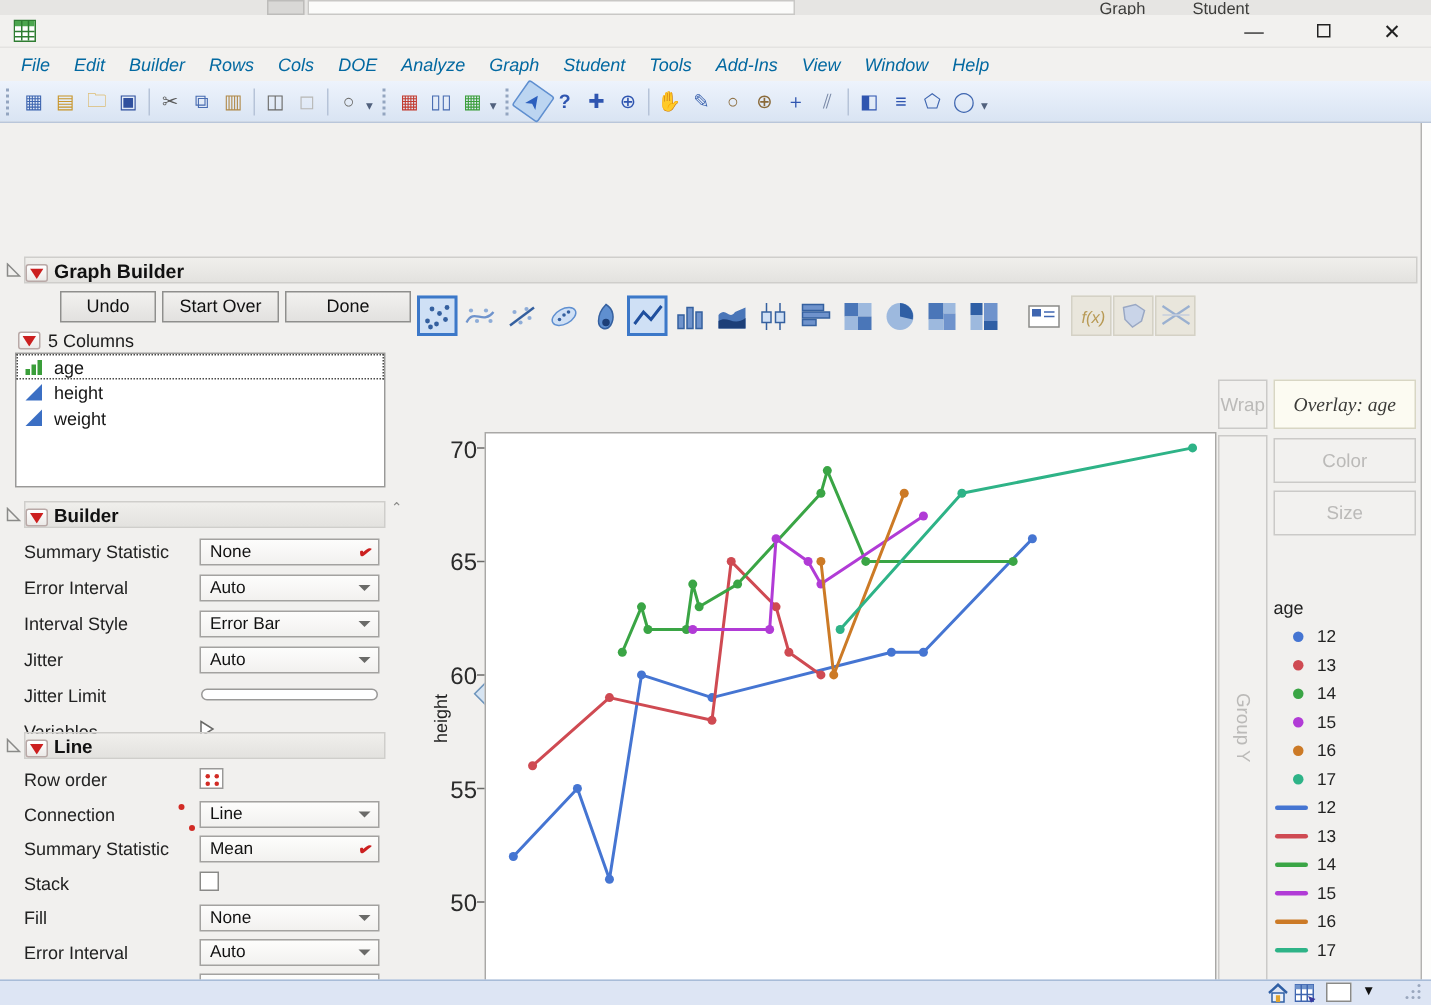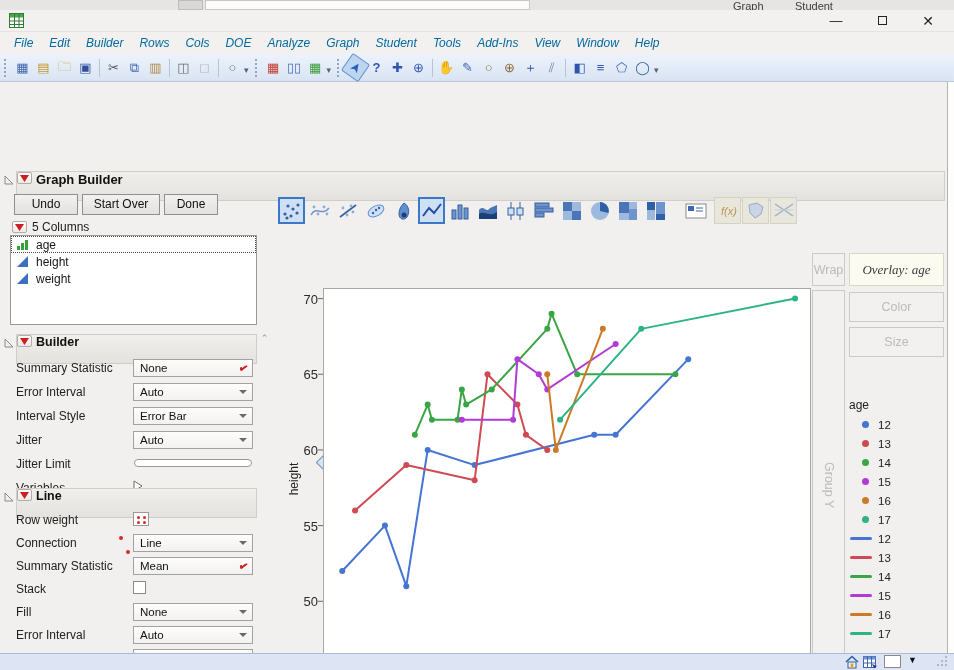--- a/index.html
+++ b/index.html
@@ -28,27 +28,27 @@
   
   #toolbar { left:0; top:54px; width:954px; height:28px; background:linear-gradient(#edf3fc,#d9e4f3); border-bottom:1px solid #b9c6da; display:flex; align-items:center; }
   .tb-grip { width:5px; height:18px; border-left:2px dotted #93a5c0; margin:0 3px 0 4px; }
   .tb-sep { width:1px; height:18px; background:#b6c3d8; margin:0 3px; }
   .tb-icon { width:21px; height:21px; display:flex; align-items:center; justify-content:center; font-size:13px; color:#3f66b0; border-radius:2px; }
   .tb-icon.sel { background:#bcd5f1; border:1px solid #5f8fd0; }
   .tb-ovf { font-size:9px; color:#51617d; margin:4px 2px 0 1px; }
 
   
   #report { left:0; top:82px; width:947px; height:573px; background:#f1f0ee; }
-  .sec-header { position:absolute; height:30px; background:linear-gradient(#f0efec,#e3e2df); border:1px solid #cfcecb; display:flex; align-items:flex-start; }
+  .sec-header { position:absolute; height:18px; background:linear-gradient(#f0efec,#e3e2df); border:1px solid #cfcecb; display:flex; align-items:flex-end; }
   .sec-title { font-weight:bold; font-size:13px; margin-left:4px; color:#111; }
   .open-tri { position:absolute; width:10px; height:10px; }
   .red-tri-btn { width:15px; height:12px; background:linear-gradient(#ffffff,#eceae8); border:1px solid #b9a9a7; border-radius:2px; display:inline-flex; align-items:center; justify-content:center; }
   .red-tri-btn svg { display:block; }
 
-  .gb-btn { position:absolute; top:112px; height:21px; background:linear-gradient(#f2f1ef,#e2e1df); border:1px solid #8f8f8d; font-size:12px; text-align:center; line-height:19px; color:#111; }
+  .gb-btn { position:absolute; top:112px; height:21px; background:linear-gradient(#f2f1ef,#e2e1df); border:1px solid #8f8f8d; font-size:12px; text-align:center; line-height:19px; color:#111;margin-left:26px; }
 
   #cols-label { position:absolute; left:12px; top:138px; display:flex; align-items:center; gap:5px; font-size:12px; }
   #cols-list { position:absolute; left:10px; top:153px; width:247px; height:90px; background:#fff; border:1px solid #9a9998; }
   .col-row { height:17px; display:flex; align-items:center; padding-left:4px; border:1px dotted transparent; }
   .col-row.sel { border:1px dotted #4a4a48; }
   .col-row .lbl { margin-left:7px; font-size:12px; color:#161616; }
 
   .prop-label { position:absolute; left:16px; font-size:12px; color:#222; }
   .dropdown { position:absolute; left:133px; width:120px; height:18px; background:linear-gradient(#fdfdfc,#f2f1ef); border:1px solid #a3a2a0; display:flex; align-items:center; }
   .dd-val { flex:1; padding-left:6px; font-size:11.5px; color:#111; white-space:nowrap; overflow:hidden; }
@@ -71,21 +71,21 @@
 
   #chart-title { position:absolute; left:323px; top:149px; width:488px; text-align:center; font-weight:bold; font-size:13.5px; color:#0a0a0a; }
 
   .zone { position:absolute; background:#f2f1ef; border:1px solid #cbcac8; color:#bbbab8; font-size:12.5px; display:flex; align-items:center; justify-content:center; }
   #zone-overlay { background:#fcfbf2; border:1px solid #d8d6c4; color:#3a3a38; font-family:"Liberation Serif",serif; font-style:italic; font-size:13px; }
   #zone-groupy span, #zone-wrap span { display:block; }
   #zone-groupy { writing-mode:vertical-rl; }
 
   #plot { position:absolute; left:323px; top:206px; width:488px; height:392px; background:#fff; border:1px solid #a9a8a6; }
   #plot-svg { position:absolute; left:317px; top:206px; }
-  .ytick-lab { position:absolute; width:22px; text-align:right; font-size:13px; color:#2b2b2b; }
+  .ytick-lab { position:absolute; width:22px; text-align:right; font-size:16px; color:#2b2b2b; }
   #ylab { position:absolute; left:272px; top:390px; transform:rotate(-90deg); transform-origin:center; font-size:12px; color:#222; width:44px; text-align:center; }
 
   #legend { position:absolute; left:849px; top:316px; width:95px; }
   #legend .lg-title { font-size:12px; color:#222; margin-bottom:3px; }
   .lg-row { height:19px; display:flex; align-items:center; font-size:11.5px; color:#222; }
   .lg-dot { width:7px; height:7px; border-radius:50%; margin:0 9px 0 13px; }
   .lg-line { width:22px; height:3px; border-radius:2px; margin:0 6px 0 1px; }
 
   #right-sliver { position:absolute; left:947px; top:82px; width:7px; height:573px; background:#fdfdfc; border-left:1px solid #b3b2b0; }
 
@@ -187,21 +187,21 @@
     <span class="red-tri-btn">
         <svg width="9" height="7" viewBox="0 0 9 7">
           <path d="M0,0 L9,0 L4.5,7 Z" fill="#cc1f1f"></path>
         </svg>
       </span>
     <span class="sec-title">Graph Builder</span>
   </div>
 
   <div class="gb-btn" style="left:14px; width:64px;">Undo</div>
   <div class="gb-btn" style="left:82px; width:78px;">Start Over</div>
-  <div class="gb-btn" style="left:164px; width:54px;">Done</div>
+  <div class="gb-btn" style="left:164px; width:84px;">Done</div>
 
   <div id="cols-label">
     <span class="red-tri-btn">
         <svg width="9" height="7" viewBox="0 0 9 7">
           <path d="M0,0 L9,0 L4.5,7 Z" fill="#cc1f1f"></path>
         </svg>
       </span>
     <span>5 Columns</span>
   </div>
   <div id="cols-list">
@@ -271,21 +271,21 @@
         <path d="M1,1 L9,9 L1,9 Z" fill="none" stroke="#8a8a88"></path>
       </svg>
       <div class="sec-header" style="left: 16px; top: 406px; width: 241px;">
         <span class="red-tri-btn">
           <svg width="9" height="7" viewBox="0 0 9 7">
             <path d="M0,0 L9,0 L4.5,7 Z" fill="#cc1f1f"></path>
           </svg>
         </span>
         <span class="sec-title" style="font-size: 12.5px;">Line</span>
       </div>
-      <div class="prop-label" style="top: 431px;">Row weight</div>
+      <div class="prop-label" style="top: 431px;">Row order</div>
       <div class="roworder" style="top: 430px;">
         <div class="red-dot" style="left: 3px; top: 3px; width: 3px; height: 3px;"></div>
         <div class="red-dot" style="left: 9px; top: 3px; width: 3px; height: 3px;"></div>
         <div class="red-dot" style="left: 3px; top: 8px; width: 3px; height: 3px;"></div>
         <div class="red-dot" style="left: 9px; top: 8px; width: 3px; height: 3px;"></div>
       </div>
       <div class="prop-label" style="top: 454px;">Connection</div>
       <div class="dropdown" style="top: 452px;">
         <span class="dd-val">Line</span>
         <span class="dd-caret"></span>

